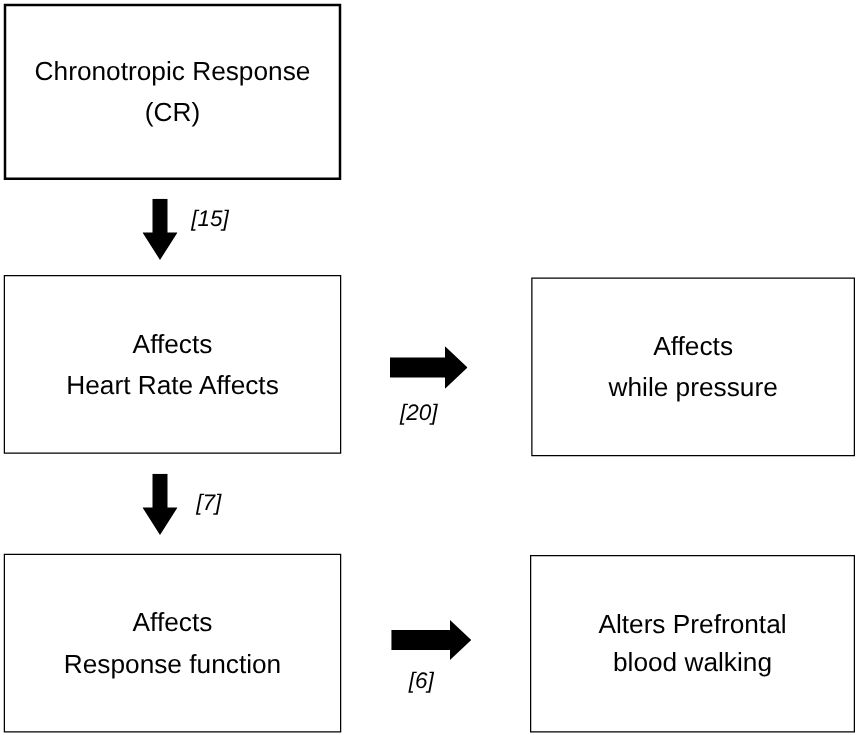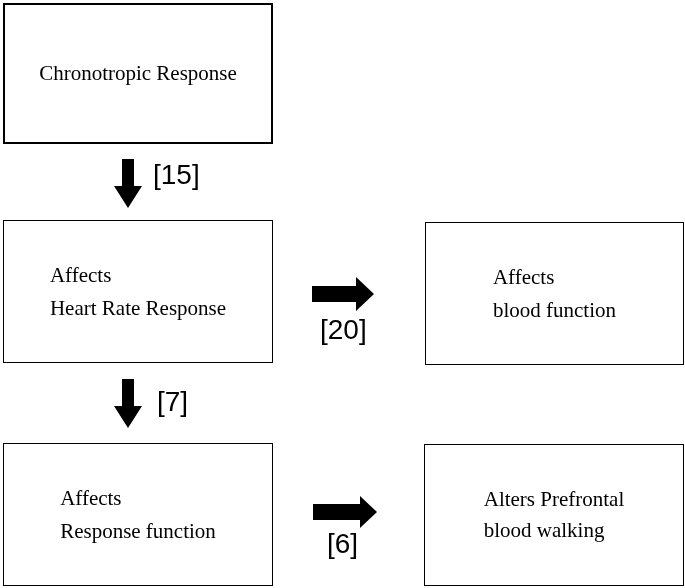--- a/index.html
+++ b/index.html
@@ -17,76 +17,78 @@
     overflow: hidden;
   }
   .box {
     position: absolute;
     box-sizing: border-box;
     background: #ffffff;
     border: 1.5px solid #000000;
     display: flex;
     align-items: center;
     justify-content: center;
-    font-family: Liberation Serif, serif;
+    text-align: center;
   }
   .box.thick { border-width: 2px; }
   .box-lines {
     display: flex;
     flex-direction: column;
   }
   .line {
     font-size: 21px;
     line-height: 33px;
     white-space: nowrap;
   }
   .box.tight .line { line-height: 31px; }
   .arrow {
     position: absolute;
     display: block;
   }
   .arrow-label {
     position: absolute;
-    font-size: 28px;
+    font-size: 18px;
     line-height: 24px;
     white-space: nowrap;
+    font-style: italic;
   }
 </style>
 </head>
 <body>
 
 <div class="canvas">
 
   <div class="box thick" style="left:3px; top:3px; width:270px; height:141px;">
     <div class="box-lines">
       <span class="line">Chronotropic Response</span>
+      <span class="line">(CR)</span>
     </div>
   </div>
 
   <svg class="arrow" style="left:114px; top:159px;" width="28" height="49" viewBox="0 0 28 49">
     <polygon points="8,0 20,0 20,27 28,27 14,49 0,27 8,27" fill="#000000"></polygon>
   </svg>
   <span class="arrow-label" style="left:153px; top:163px;">[15]</span>
 
   <div class="box" style="left:3px; top:220px; width:270px; height:143px;">
     <div class="box-lines">
       <span class="line">Affects</span>
-      <span class="line">Heart Rate Response</span>
+      <span class="line">Heart Rate Affects</span>
     </div>
   </div>
 
   <svg class="arrow" style="left:312px; top:277px;" width="62" height="34" viewBox="0 0 62 34">
     <polygon points="0,9 44,9 44,0 62,17 44,34 44,25 0,25" fill="#000000"></polygon>
   </svg>
   <span class="arrow-label" style="left:320px; top:318px;">[20]</span>
 
   <div class="box" style="left:425px; top:222px; width:259px; height:143px;">
     <div class="box-lines">
       <span class="line">Affects</span>
-      <span class="line">blood function</span>
+      <span class="line">while pressure</span>
     </div>
   </div>
 
   <svg class="arrow" style="left:114px; top:379px;" width="28" height="49" viewBox="0 0 28 49">
     <polygon points="8,0 20,0 20,27 28,27 14,49 0,27 8,27" fill="#000000"></polygon>
   </svg>
   <span class="arrow-label" style="left:157px; top:390px;">[7]</span>
 
   <div class="box" style="left:3px; top:443px; width:270px; height:143px;">
     <div class="box-lines">

